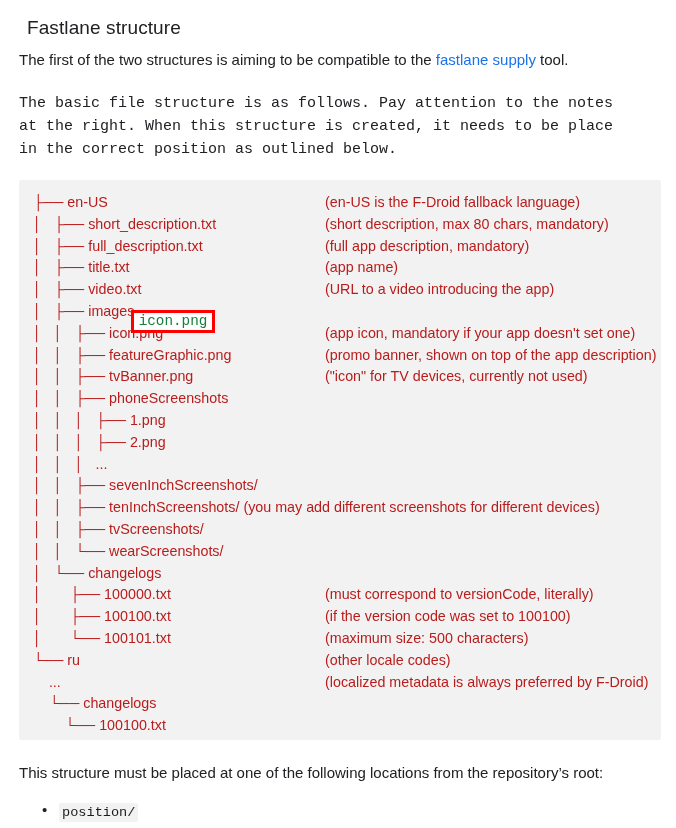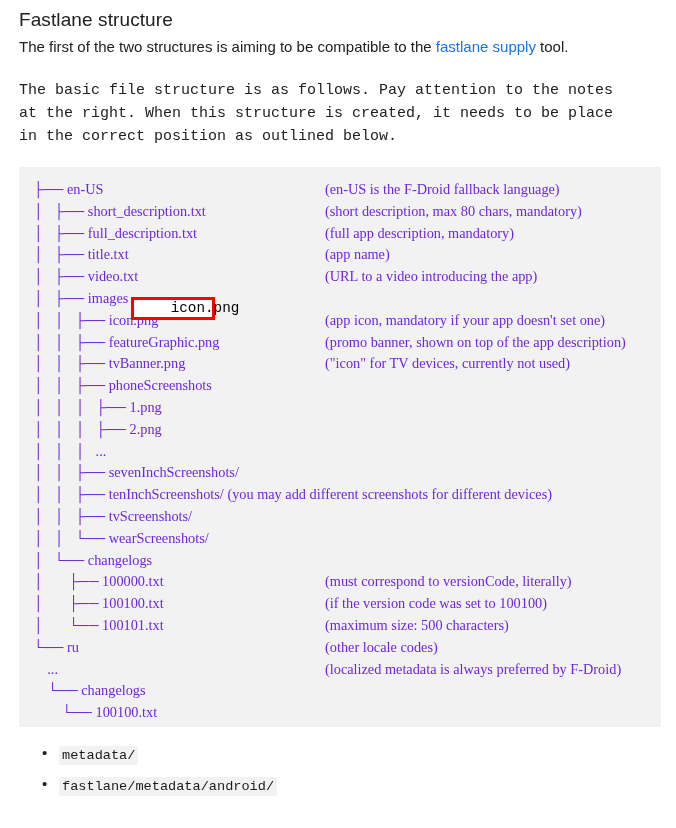--- a/index.html
+++ b/index.html
@@ -19,21 +19,21 @@
     position: relative;
     width: 676px;
     height: 828px;
     box-sizing: border-box;
     padding: 0 14px;
   }
   .doc-heading {
     font-size: 19px;
     font-weight: 400;
     color: #202124;
-    margin: 0;
+    margin: 8px;
     padding: 8px 0 0 5px;
     line-height: 24px;
     letter-spacing: 0.1px;
   }
   .para {
     font-size: 15px;
     line-height: 23px;
     color: #202124;
     margin: 0;
     padding: 0 0 0 5px;
@@ -50,24 +50,24 @@
     width: 642px;
     height: 560px;
     box-sizing: border-box;
     background: #f2f2f2;
     border-radius: 2px;
     padding: 12px 0 12px 14px;
     overflow: hidden;
     position: relative;
   }
   .code-inner {
-    font-family: Liberation Serif, serif;
+    font-family: Liberation Sans, sans-serif;
     font-size: 14.3px;
     line-height: 21.8px;
-    color: #6d28d9;
+    color: #b91c1c;
     white-space: pre;
     letter-spacing: 0px;
     position: relative;
   }
   .code-line {
     height: 21.8px;
     white-space: pre;
     position: relative;
   }
   .cmt {
@@ -91,23 +91,22 @@
     position: absolute;
     left: 112px;
     top: 130px;
     width: 84px;
     height: 23px;
     line-height: 23px;
     text-align: center;
     z-index: 4;
     font-family: "Liberation Mono", "DejaVu Sans Mono", monospace;
     font-size: 14.3px;
-    color: #000000;
+    color: #15803d;
     white-space: pre;
-    margin-left: 32px;
   }
   .para.p3 {
     margin-top: 21px;
   }
   .loc-list {
     margin: 15px 0 0 0;
     padding: 0 0 0 45px;
     list-style: none;
   }
   .loc-list li {
@@ -144,19 +143,20 @@
   <p class="para p1"><span>The first of the two structures is aiming to be compatible to the </span><a class="link" href="#" style="color: rgb(26, 115, 232);">fastlane supply</a><span> tool.</span></p>
 
   <p class="para p2">The basic file structure is as follows. Pay attention to the notes at the right. When this structure is created, it needs to be place in the correct position as outlined below.</p>
 
   <div class="code-block" style="background: rgb(242, 242, 242);">
     <div class="code-inner" id="code-inner"><div class="code-line"><span>├── en-US</span><span class="cmt">(en-US is the F-Droid fallback language)</span></div><div class="code-line"><span>│   ├── short_description.txt</span><span class="cmt">(short description, max 80 chars, mandatory)</span></div><div class="code-line"><span>│   ├── full_description.txt</span><span class="cmt">(full app description, mandatory)</span></div><div class="code-line"><span>│   ├── title.txt</span><span class="cmt">(app name)</span></div><div class="code-line"><span>│   ├── video.txt</span><span class="cmt">(URL to a video introducing the app)</span></div><div class="code-line"><span>│   ├── images</span></div><div class="code-line"><span>│   │   ├── icon.png</span><span class="cmt">(app icon, mandatory if your app doesn't set one)</span></div><div class="code-line"><span>│   │   ├── featureGraphic.png</span><span class="cmt">(promo banner, shown on top of the app description)</span></div><div class="code-line"><span>│   │   ├── tvBanner.png</span><span class="cmt">("icon" for TV devices, currently not used)</span></div><div class="code-line"><span>│   │   ├── phoneScreenshots</span></div><div class="code-line"><span>│   │   │   ├── 1.png</span></div><div class="code-line"><span>│   │   │   ├── 2.png</span></div><div class="code-line"><span>│   │   │   ...</span></div><div class="code-line"><span>│   │   ├── sevenInchScreenshots/</span></div><div class="code-line"><span>│   │   ├── tenInchScreenshots/ (you may add different screenshots for different devices)</span></div><div class="code-line"><span>│   │   ├── tvScreenshots/</span></div><div class="code-line"><span>│   │   └── wearScreenshots/</span></div><div class="code-line"><span>│   └── changelogs</span></div><div class="code-line"><span>│       ├── 100000.txt</span><span class="cmt">(must correspond to versionCode, literally)</span></div><div class="code-line"><span>│       ├── 100100.txt</span><span class="cmt">(if the version code was set to 100100)</span></div><div class="code-line"><span>│       └── 100101.txt</span><span class="cmt">(maximum size: 500 characters)</span></div><div class="code-line"><span>└── ru</span><span class="cmt">(other locale codes)</span></div><div class="code-line"><span>    ...</span><span class="cmt">(localized metadata is always preferred by F-Droid)</span></div><div class="code-line"><span>    └── changelogs</span></div><div class="code-line"><span>        └── 100100.txt</span></div></div>
     <div class="highlight-box" style="border-color: rgb(255, 0, 0);"></div>
     <div class="highlight-text">icon.png</div>
   </div>
 
+  <p class="para p3">This structure must be placed at one of the following locations from the repository’s root:</p>
 
   <ul class="loc-list" id="loc-list">
-      <li><code class="inline">metadata/</code></li>
+      <li><code class="inline">position/</code></li>
       <li><code class="inline">fastlane/metadata/android/</code></li>
     </ul>
 
 </div>
 
 </body></html>

